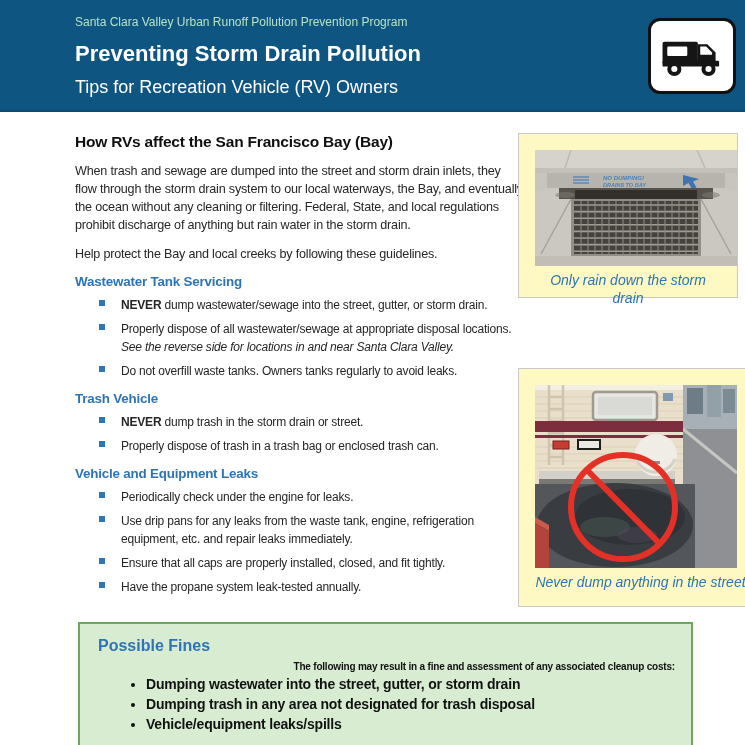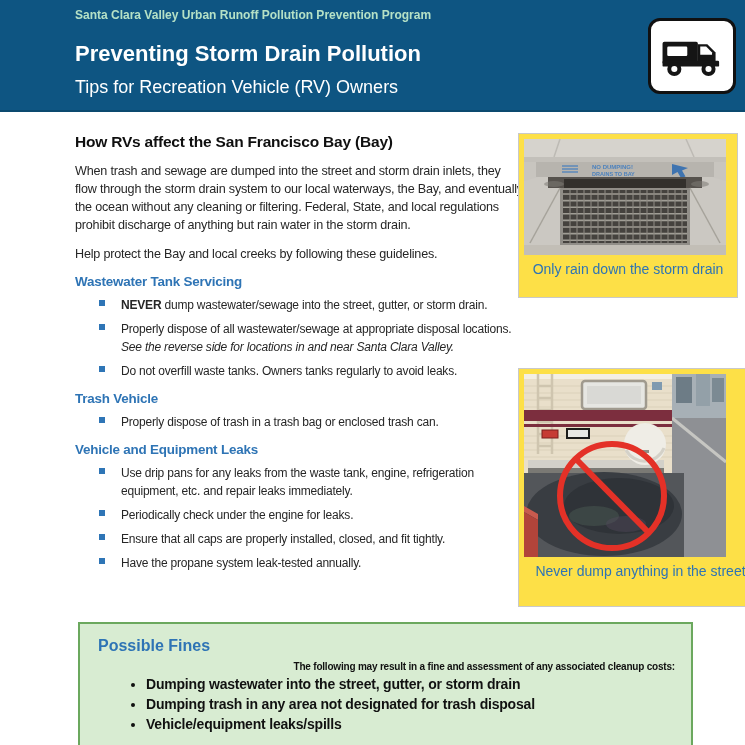--- a/index.html
+++ b/index.html
@@ -3,38 +3,38 @@
 <meta charset="utf-8">
 <style>
   html,body{margin:0;padding:0;}
   body{
     width:745px;height:745px;overflow:hidden;position:relative;
     background:#ffffff;font-family:"Liberation Sans",sans-serif;
   }
   
   .header{position:absolute;left:0;top:0;width:745px;height:112px;
     background:#0e5582;border-bottom:2px solid #0c4a6f;box-sizing:border-box;}
-  .program{position:absolute;left:75px;top:8px;font-size:12px;font-weight:700;color:#b5e1c6;}
+  .program{position:absolute;left:75px;top:15px;font-size:12px;font-weight:400;color:#b5e1c6;}
   .title{position:absolute;left:75px;top:41px;font-size:22px;font-weight:700;color:#ffffff;}
   .subtitle{position:absolute;left:75px;top:77px;font-size:18px;font-weight:400;color:#ffffff;}
   .badge{position:absolute;left:648px;top:18px;width:88px;height:76px;background:#ffffff;
     border:3px solid #111111;border-radius:12px;box-sizing:border-box;
     display:flex;align-items:center;justify-content:center;}
   
   .content{position:absolute;left:75px;top:133px;width:450px;color:#262626;letter-spacing:-0.2px;}
   .main-h{font-size:15.5px;font-weight:700;color:#0f0f0f;margin:0 0 11px 0;}
   .body-p{font-size:12.6px;line-height:18px;margin:0 0 11px 0;}
   .sec-h{font-size:13.4px;font-weight:700;color:#2e74b5;margin:11px 0 7px 0;}
   ul.sq{list-style:none;margin:0;padding:0;}
   ul.sq li{position:relative;padding-left:46px;font-size:12px;line-height:18px;margin-bottom:6px;}
   ul.sq li .sqb{position:absolute;left:24px;top:4px;width:6px;height:6px;background:#2e75b6;}
   ul.sq li b{font-weight:700;}
   ul.sq li i{font-style:italic;}
   
-  .fig{position:absolute;background:#fde047;border:1px solid #c9c9c9;box-sizing:border-box;padding:5px;}
+  .fig{position:absolute;background:#fef9c3;border:1px solid #c9c9c9;box-sizing:border-box;padding:16px;font-style:italic;}
   .fig-1{left:518px;top:133px;width:220px;height:165px;}
   .fig-2{left:518px;top:368px;width:245px;height:239px;}
   .fig svg{display:block;}
   .cap{margin-top:5px;text-align:center;color:#2e74b5;font-size:14px;line-height:18px;}
   
   .fines{position:absolute;left:78px;top:622px;width:615px;height:160px;background:#d8ecd2;
     border:2px solid #6ba85e;box-sizing:border-box;padding:13px 16px 0 18px;color:#111111;}
   .fines-h{font-size:16px;font-weight:700;color:#2e74b5;margin:0 0 6px 0;}
   .fines-lead{font-size:10px;font-weight:700;margin:0 0 3px 0;letter-spacing:-0.2px;text-align:right;}
   .fines ul{margin:0;padding-left:48px;}
@@ -71,27 +71,28 @@
 
   <div class="sec-h">Wastewater Tank Servicing</div>
   <ul class="sq">
     <li><span class="sqb"></span><b>NEVER</b><span> dump wastewater/sewage into the street, gutter, or storm drain.</span></li>
     <li><span class="sqb"></span><span>Properly dispose of all wastewater/sewage at appropriate disposal locations. </span><i>See the reverse side for locations in and near Santa Clara Valley.</i></li>
     <li><span class="sqb"></span><span>Do not overfill waste tanks.  Owners tanks regularly to avoid leaks.</span></li>
   </ul>
 
   <div class="sec-h">Trash Vehicle</div>
   <ul class="sq">
+    <li><span class="sqb"></span><b>NEVER</b><span> dump trash in the storm drain or street.</span></li>
     <li><span class="sqb"></span><span>Properly dispose of trash in a trash bag or enclosed trash can.</span></li>
   </ul>
 
   <div class="sec-h">Vehicle and Equipment Leaks</div>
   <ul class="sq">
+    <li><span class="sqb"></span><span>Periodically check under the engine for leaks.</span></li>
     <li><span class="sqb"></span><span>Use drip pans for any leaks from the waste tank, engine, refrigeration equipment, etc. and repair leaks immediately.</span></li>
-    <li><span class="sqb"></span><span>Periodically check under the engine for leaks.</span></li>
     <li><span class="sqb"></span><span>Ensure that all caps are properly installed, closed, and fit tightly.</span></li>
     <li><span class="sqb"></span><span>Have the propane system leak-tested annually.</span></li>
   </ul>
 </div>
 
 <div class="fig fig-1">
   <svg width="202" height="116" viewBox="0 0 202 116">
     <rect width="202" height="116" fill="#cbc8c2"></rect>
     <rect width="202" height="18" fill="#d6d3cd"></rect>
     <path d="M162,0 L170,18" stroke="#bdbab4" stroke-width="1.5"></path>

